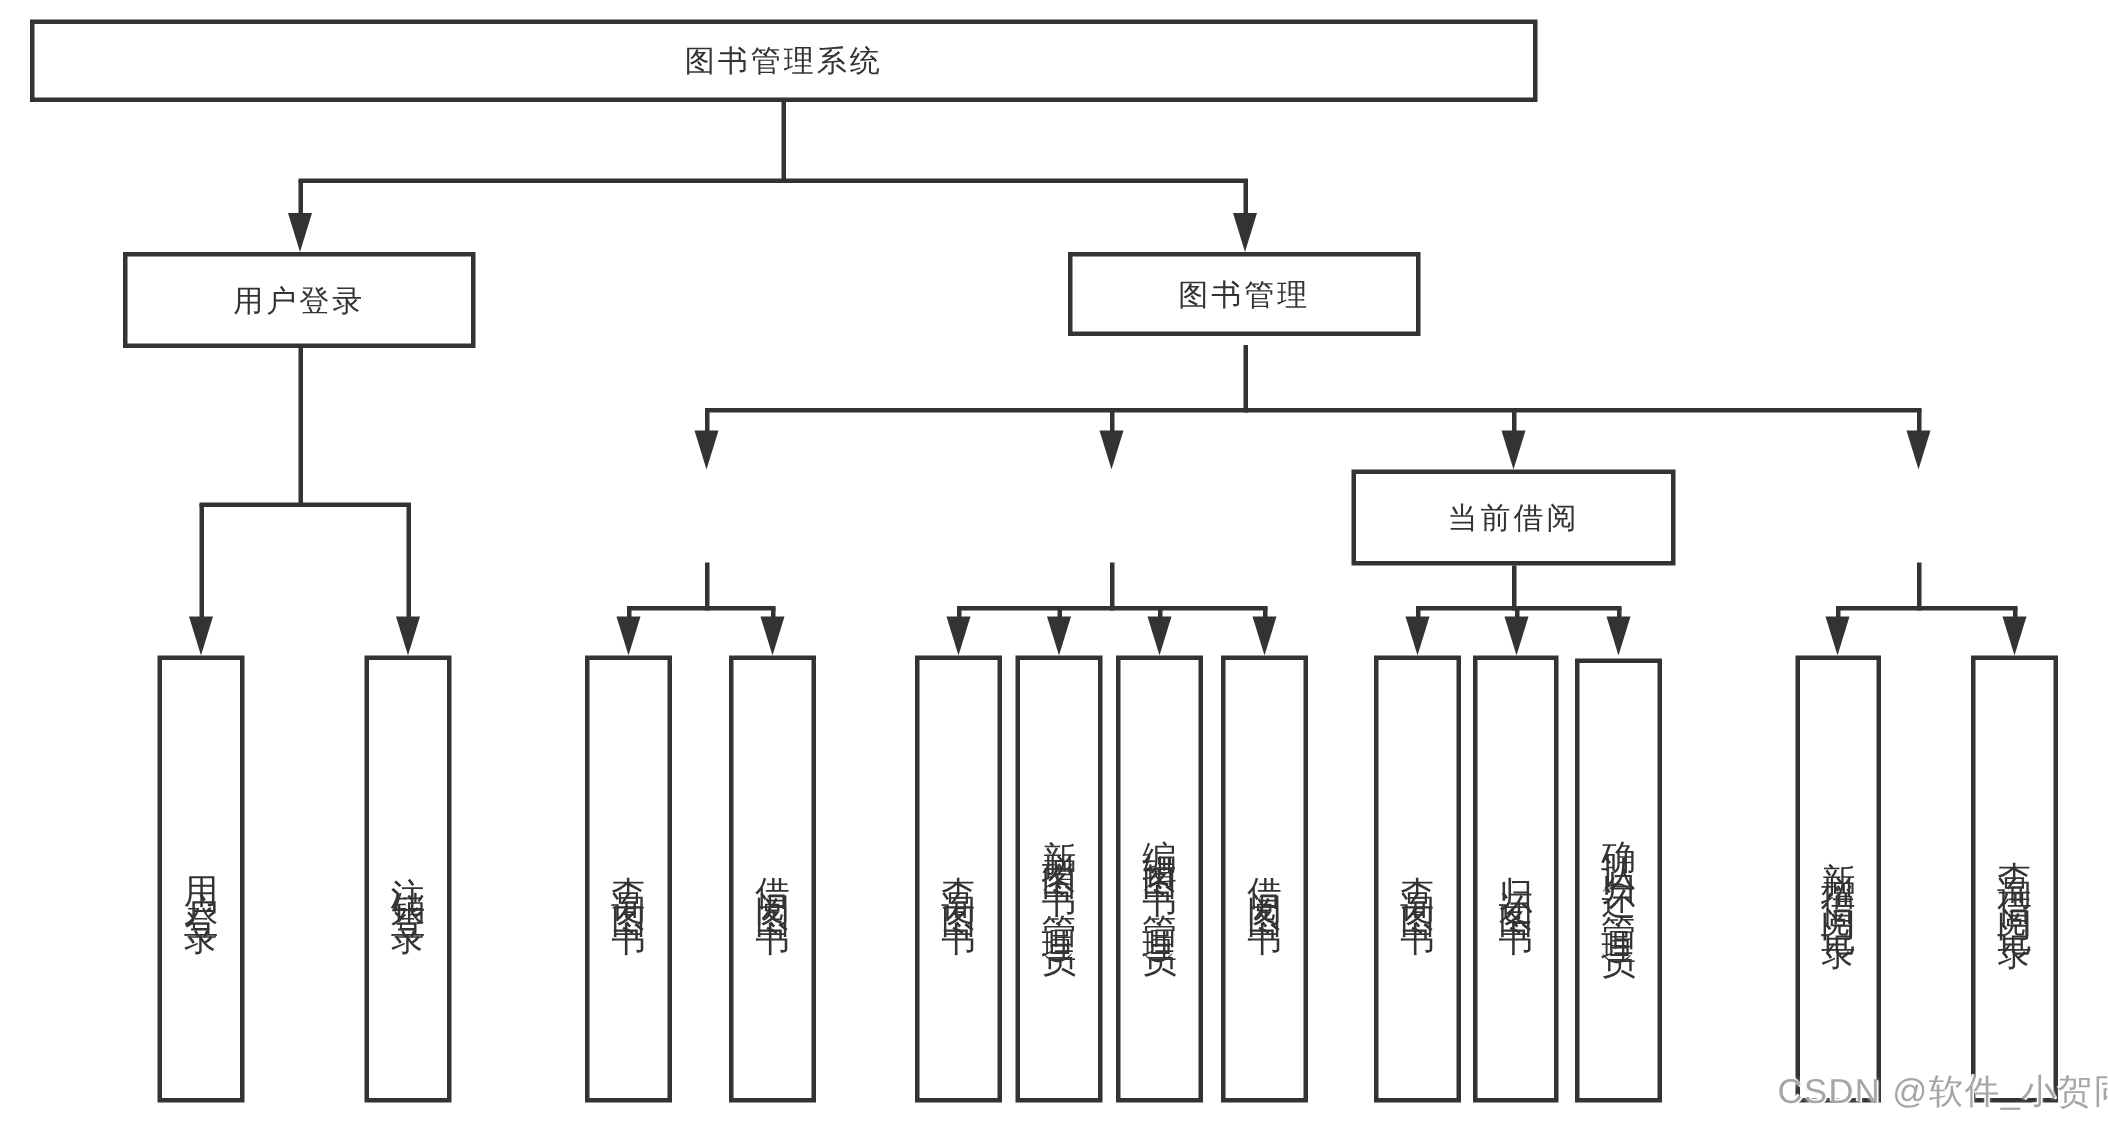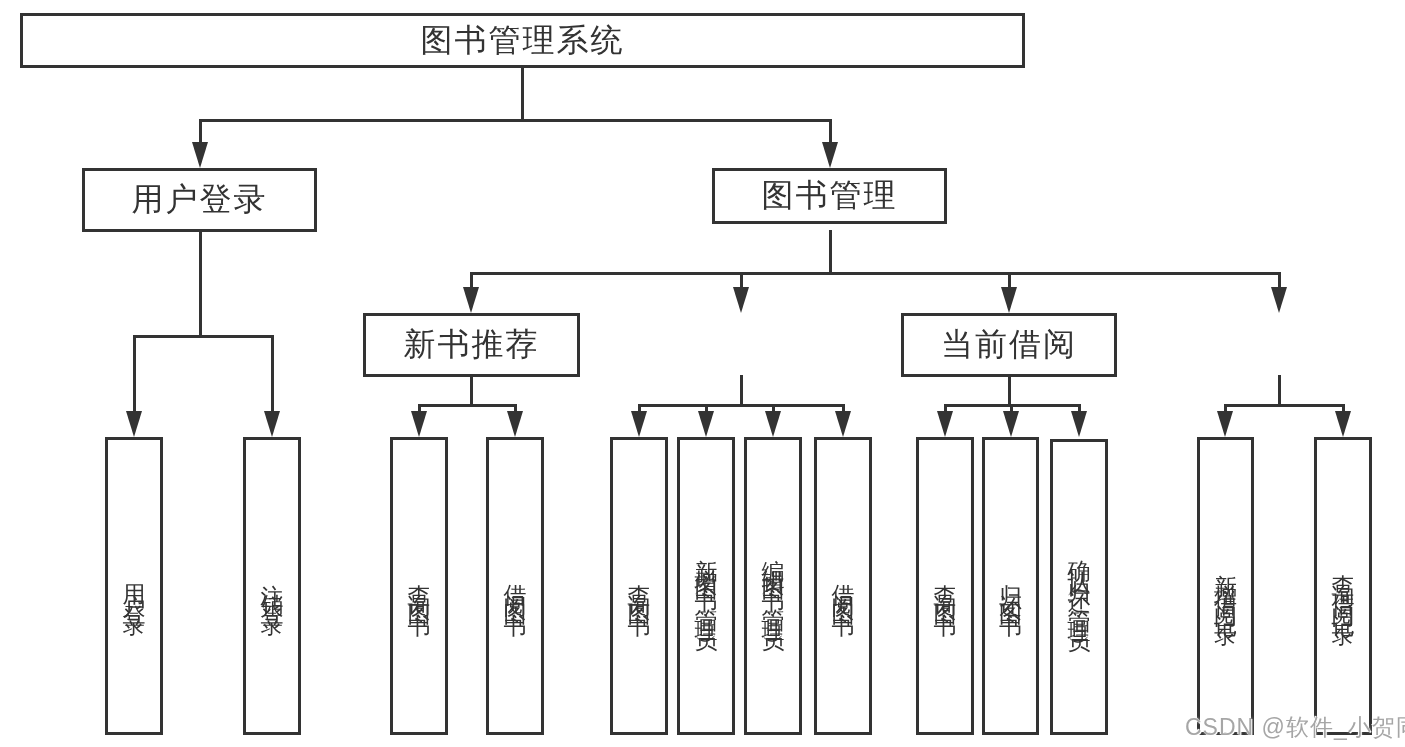--- a/index.html
+++ b/index.html
@@ -16,21 +16,21 @@
     box-sizing:border-box;
     border:3px solid var(--line,#333);
     background:#fff;
     display:flex;
     align-items:center;
     justify-content:center;
     z-index:2;
   }
   .box .lbl{display:block;}
   .box.h .lbl{
-    font-size:32px;
+    font-size:20px;
     letter-spacing:2px;
     white-space:nowrap;
   }
   .box.v .lbl{
     writing-mode:vertical-rl;
     text-orientation:mixed;
     font-size:23px;
     letter-spacing:10px;
     line-height:1;
   }
@@ -117,23 +117,20 @@
     <div class="arrow" style="left: 1335px; top: 411px;"></div>
     <div class="box h" style="left: 20px; top: 13px; width: 1005px; height: 55px;">
       <span class="lbl">图书管理系统</span>
     </div>
     <div class="box h" style="left: 82px; top: 168px; width: 235px; height: 64px;">
       <span class="lbl">用户登录</span>
     </div>
     <div class="box h" style="left: 712px; top: 168px; width: 235px; height: 56px;">
       <span class="lbl">图书管理</span>
     </div>
-    <div class="box h" style="left: 363px; top: 313px; width: 217px; height: 64px;">
-      <span class="lbl">新书推荐</span>
-    </div>
     <div class="box h" style="left: 901px; top: 313px; width: 216px; height: 64px;">
       <span class="lbl">当前借阅</span>
     </div>
     <div class="box v" style="left: 105px; top: 437px; width: 58px; height: 298px;">
       <span class="lbl">用户登录</span>
     </div>
     <div class="box v" style="left: 243px; top: 437px; width: 58px; height: 298px;">
       <span class="lbl">注销登录</span>
     </div>
     <div class="box v" style="left: 390px; top: 437px; width: 58px; height: 298px;">

